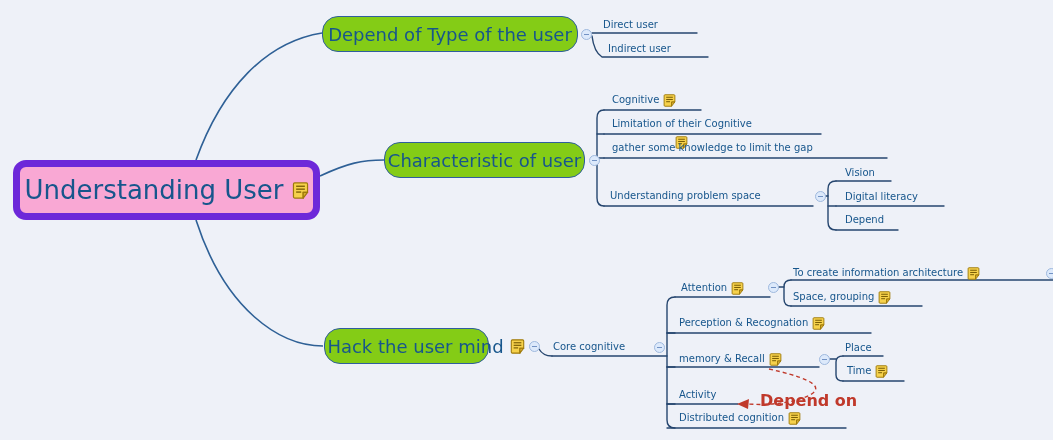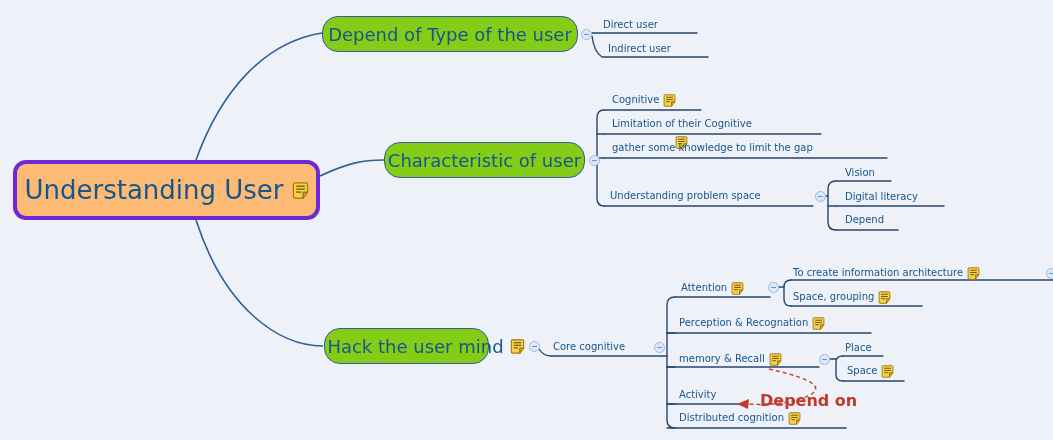--- a/index.html
+++ b/index.html
@@ -16,22 +16,22 @@
     display:flex;align-items:center;justify-content:center;gap:6px;
     box-sizing:border-box;
     border:1.5px solid #2F5E9E;
     border-radius:16px;
     background:#84cc16;
     color:#17568C;
     font-size:18px;
     white-space:nowrap;
   }
   .root{
-    background:#fdba74;
-    border:4px solid #6d28d9;
+    background:#f9a8d4;
+    border:7px solid #6d28d9;
     border-radius:13px;
     font-size:26px;
     gap:8px;
   }
   .topic{
     position:absolute;
     display:flex;align-items:center;gap:4px;
     color:#17568C;
     font-size:10px;
     line-height:16px;
@@ -253,21 +253,21 @@
           <line x1="3.4" y1="3.5" x2="10.6" y2="3.5" stroke="#7A5E06" stroke-width="1.1"></line>
           <line x1="3.4" y1="5.9" x2="10.6" y2="5.9" stroke="#7A5E06" stroke-width="1.1"></line>
           <line x1="3.4" y1="8.3" x2="7.6" y2="8.3" stroke="#7A5E06" stroke-width="1.1"></line>
         </svg>
       </span>
   </div>
   <div class="topic" style="left:845px;top:340px;">
     <span>Place</span>
   </div>
   <div class="topic" style="left:847px;top:363px;">
-    <span>Space</span>
+    <span>Time</span>
     <span class="note-icon">
         <svg viewBox="0 0 14 14">
           <path d="M2.2 0.8 h9.6 q1 0 1 1 v6.8 h-3.6 v4.6 h-7 q-1 0-1-1 v-10.4 q0-1 1-1 z" fill="#F6D14B" stroke="#9E7A0A" stroke-width="1"></path>
           <path d="M9.2 13.2 v-4.6 h3.6 z" fill="#D9AE2E" stroke="#9E7A0A" stroke-width="1" stroke-linejoin="round"></path>
           <line x1="3.4" y1="3.5" x2="10.6" y2="3.5" stroke="#7A5E06" stroke-width="1.1"></line>
           <line x1="3.4" y1="5.9" x2="10.6" y2="5.9" stroke="#7A5E06" stroke-width="1.1"></line>
           <line x1="3.4" y1="8.3" x2="7.6" y2="8.3" stroke="#7A5E06" stroke-width="1.1"></line>
         </svg>
       </span>
   </div>

